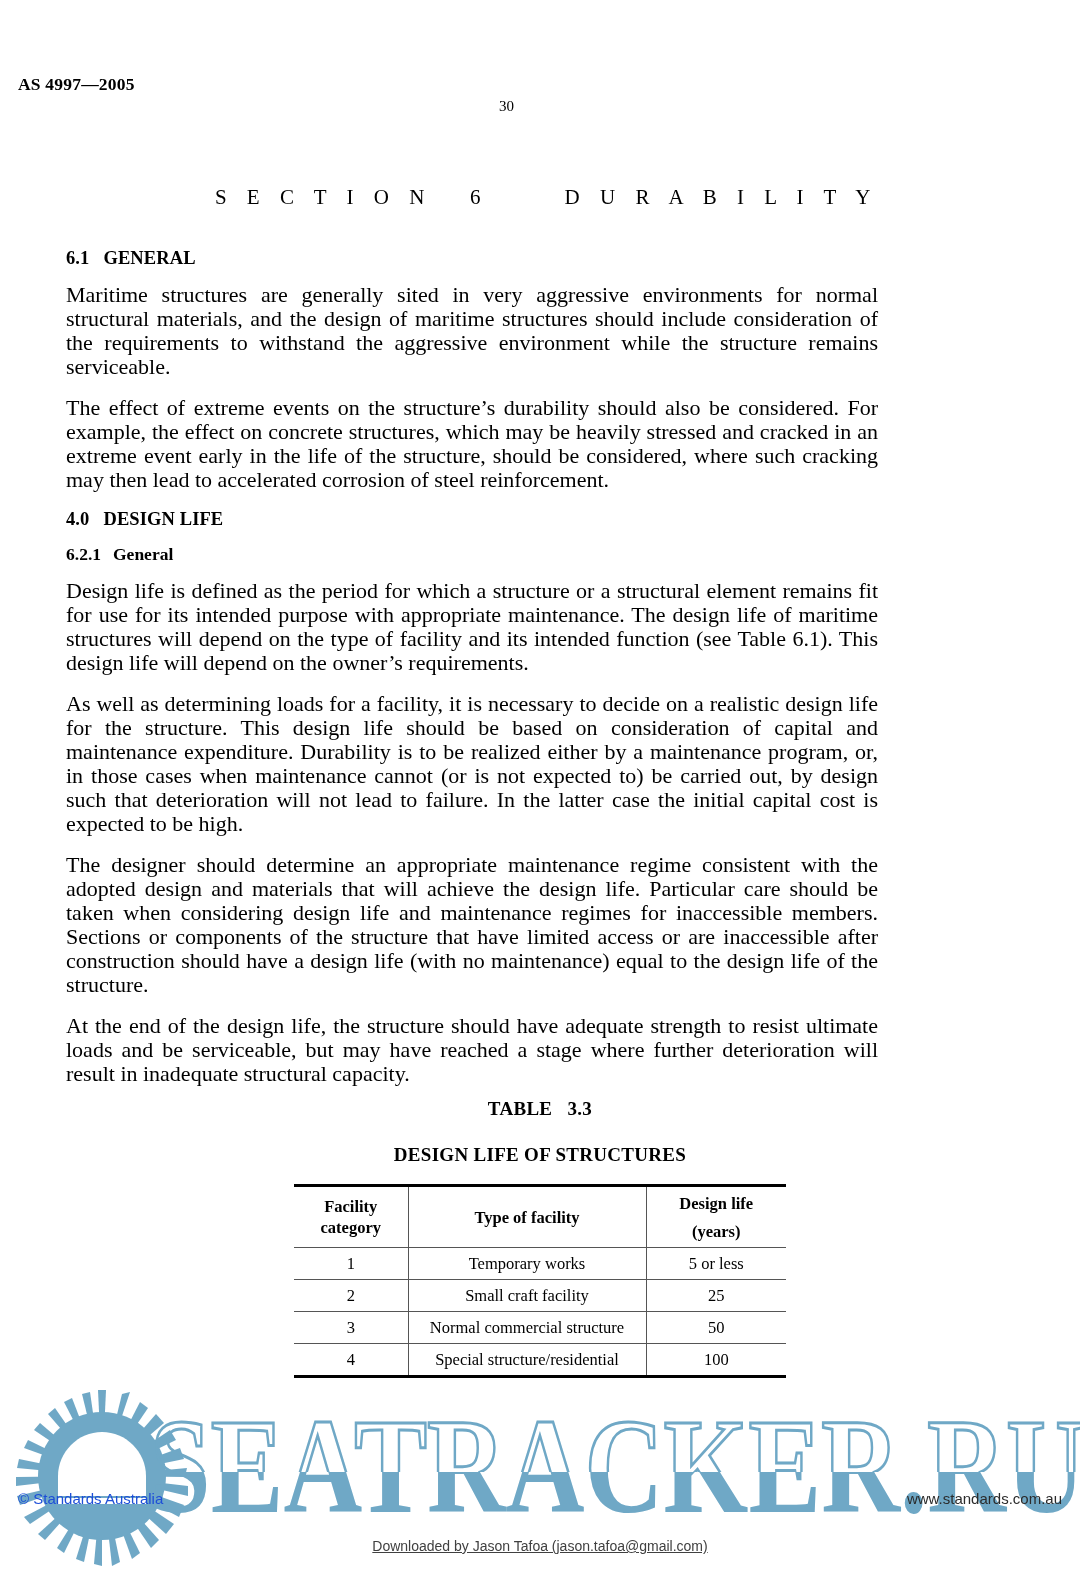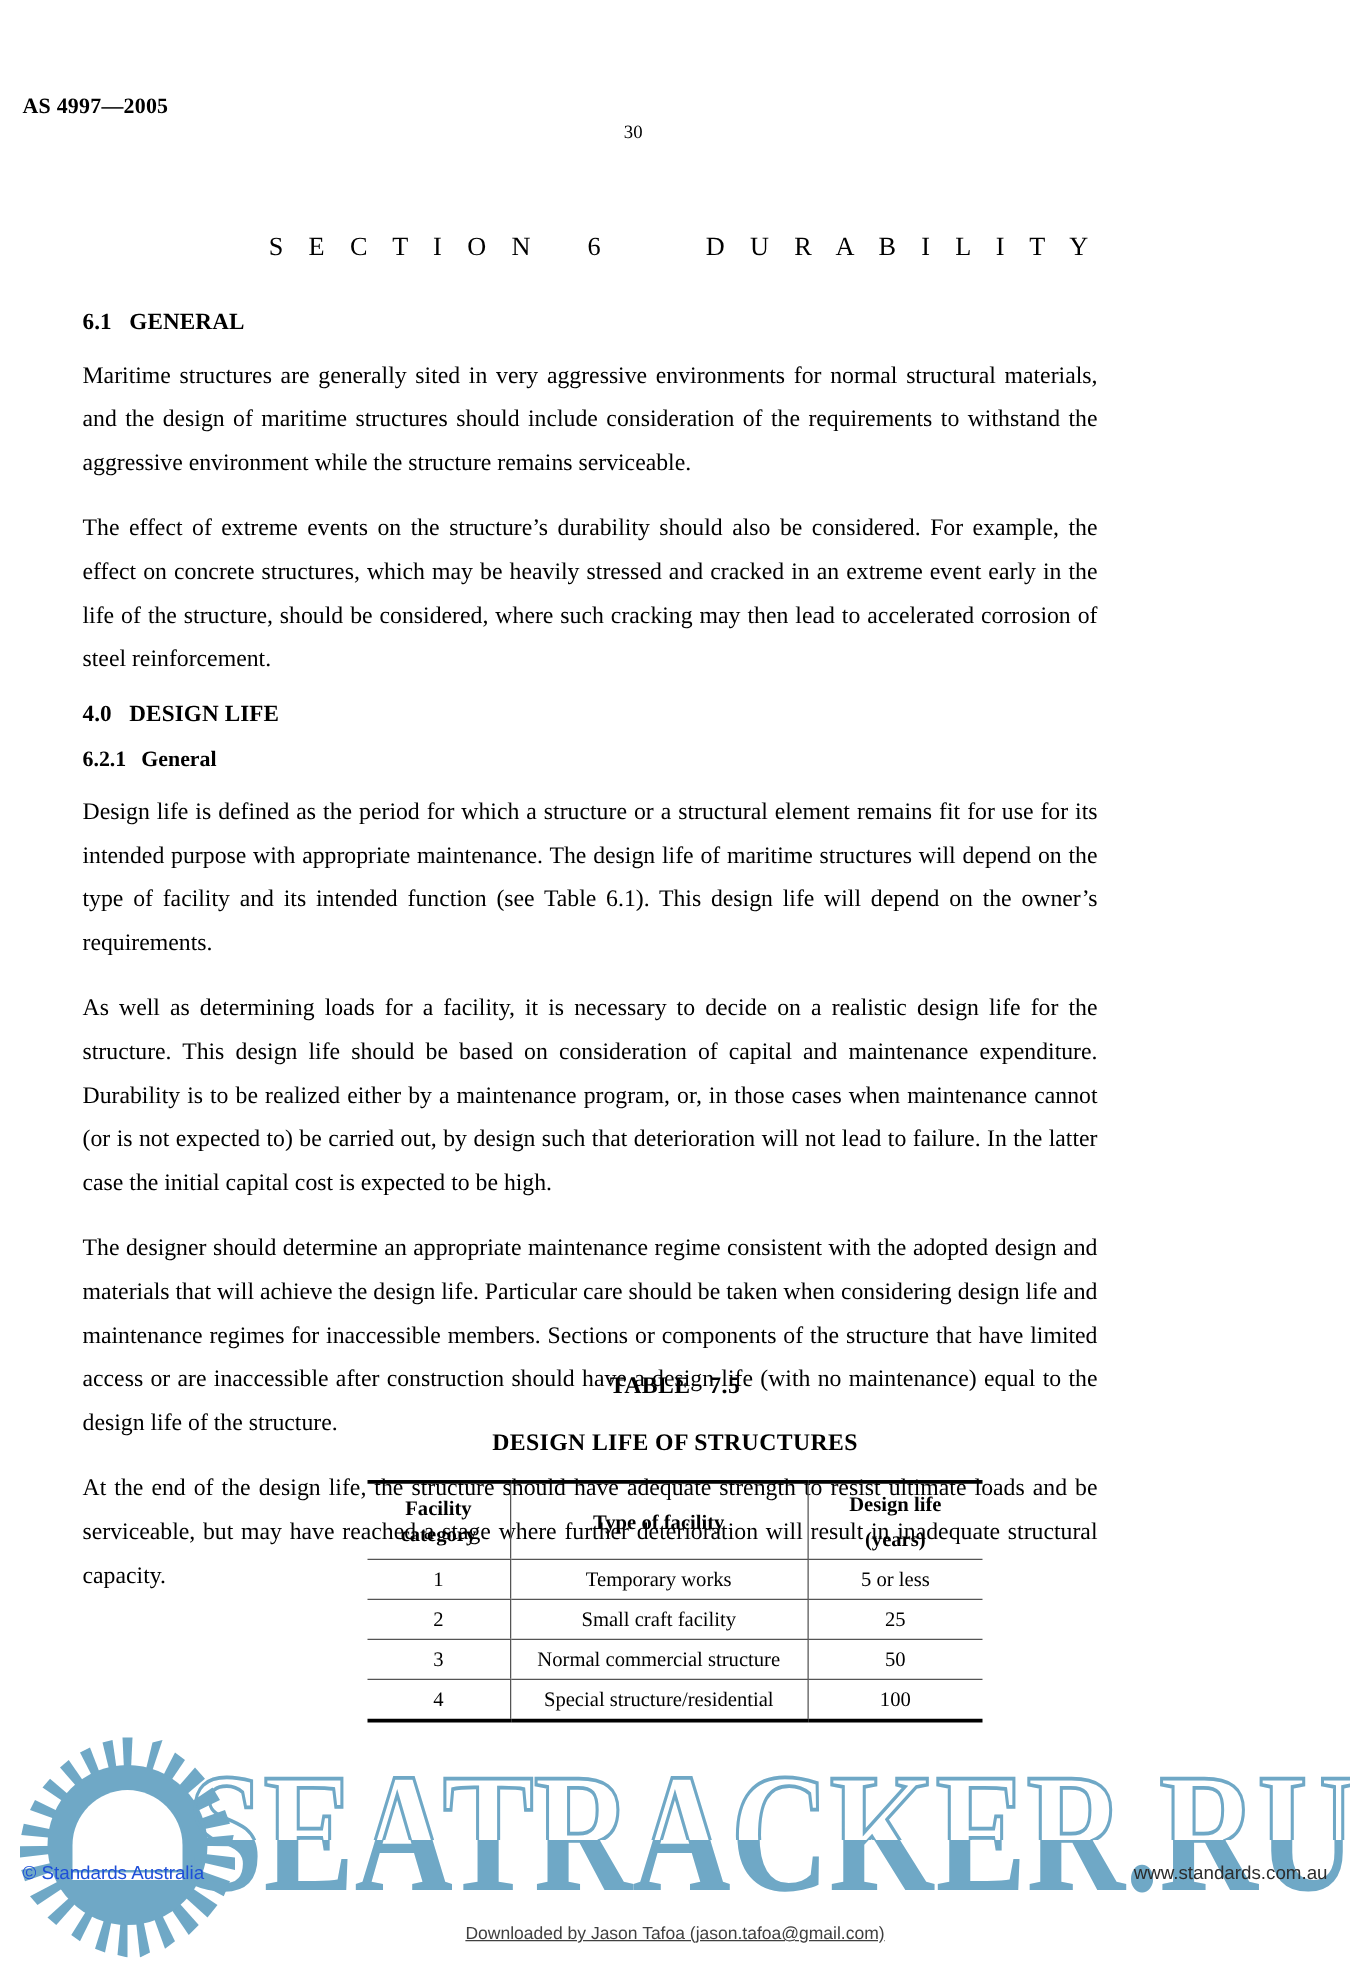--- a/index.html
+++ b/index.html
@@ -69,22 +69,22 @@
   h2.heading .num { margin-right: 14px; }
 
   h3.subheading {
     font-size: 17.5px;
     font-weight: bold;
     margin: 0 0 14px 0;
   }
   h3.subheading .num { margin-right: 12px; }
 
   p.body {
-    font-size: 19px;
-    line-height: 35px;
+    font-size: 22px;
+    line-height: 24px;
     text-align: justify;
     text-justify: inter-word;
     margin: 0 0 17px 0;
   }
   .gap-before { margin-top: 26px; }
 
   
   .table-wrap {
     position: absolute;
     left: 0;
@@ -228,21 +228,21 @@
   <h3 class="subheading">
     <span class="num">6.2.1</span><span>General</span>
   </h3>
   <p class="body">Design life is defined as the period for which a structure or a structural element remains fit for use for its intended purpose with appropriate maintenance. The design life of maritime structures will depend on the type of facility and its intended function (see Table 6.1). This design life will depend on the owner’s requirements.</p>
   <p class="body">As well as determining loads for a facility, it is necessary to decide on a realistic design life for the structure. This design life should be based on consideration of capital and maintenance expenditure. Durability is to be realized either by a maintenance program, or, in those cases when maintenance cannot (or is not expected to) be carried out, by design such that deterioration will not lead to failure. In the latter case the initial capital cost is expected to be high.</p>
   <p class="body">The designer should determine an appropriate maintenance regime consistent with the adopted design and materials that will achieve the design life. Particular care should be taken when considering design life and maintenance regimes for inaccessible members. Sections or components of the structure that have limited access or are inaccessible after construction should have a design life (with no maintenance) equal to the design life of the structure.</p>
   <p class="body">At the end of the design life, the structure should have adequate strength to resist ultimate loads and be serviceable, but may have reached a stage where further deterioration will result in inadequate structural capacity.</p>
 </div>
 
 <div class="table-wrap">
-  <div class="table-caption">TABLE   7.5</div>
+  <div class="table-caption">TABLE   3.3</div>
   <div class="table-subcaption">DESIGN LIFE OF STRUCTURES</div>
 
   <table class="dl">
     <colgroup>
       <col class="col-a">
         <col class="col-b">
         <col class="col-c">
     </colgroup>
     <thead>
       <tr>

